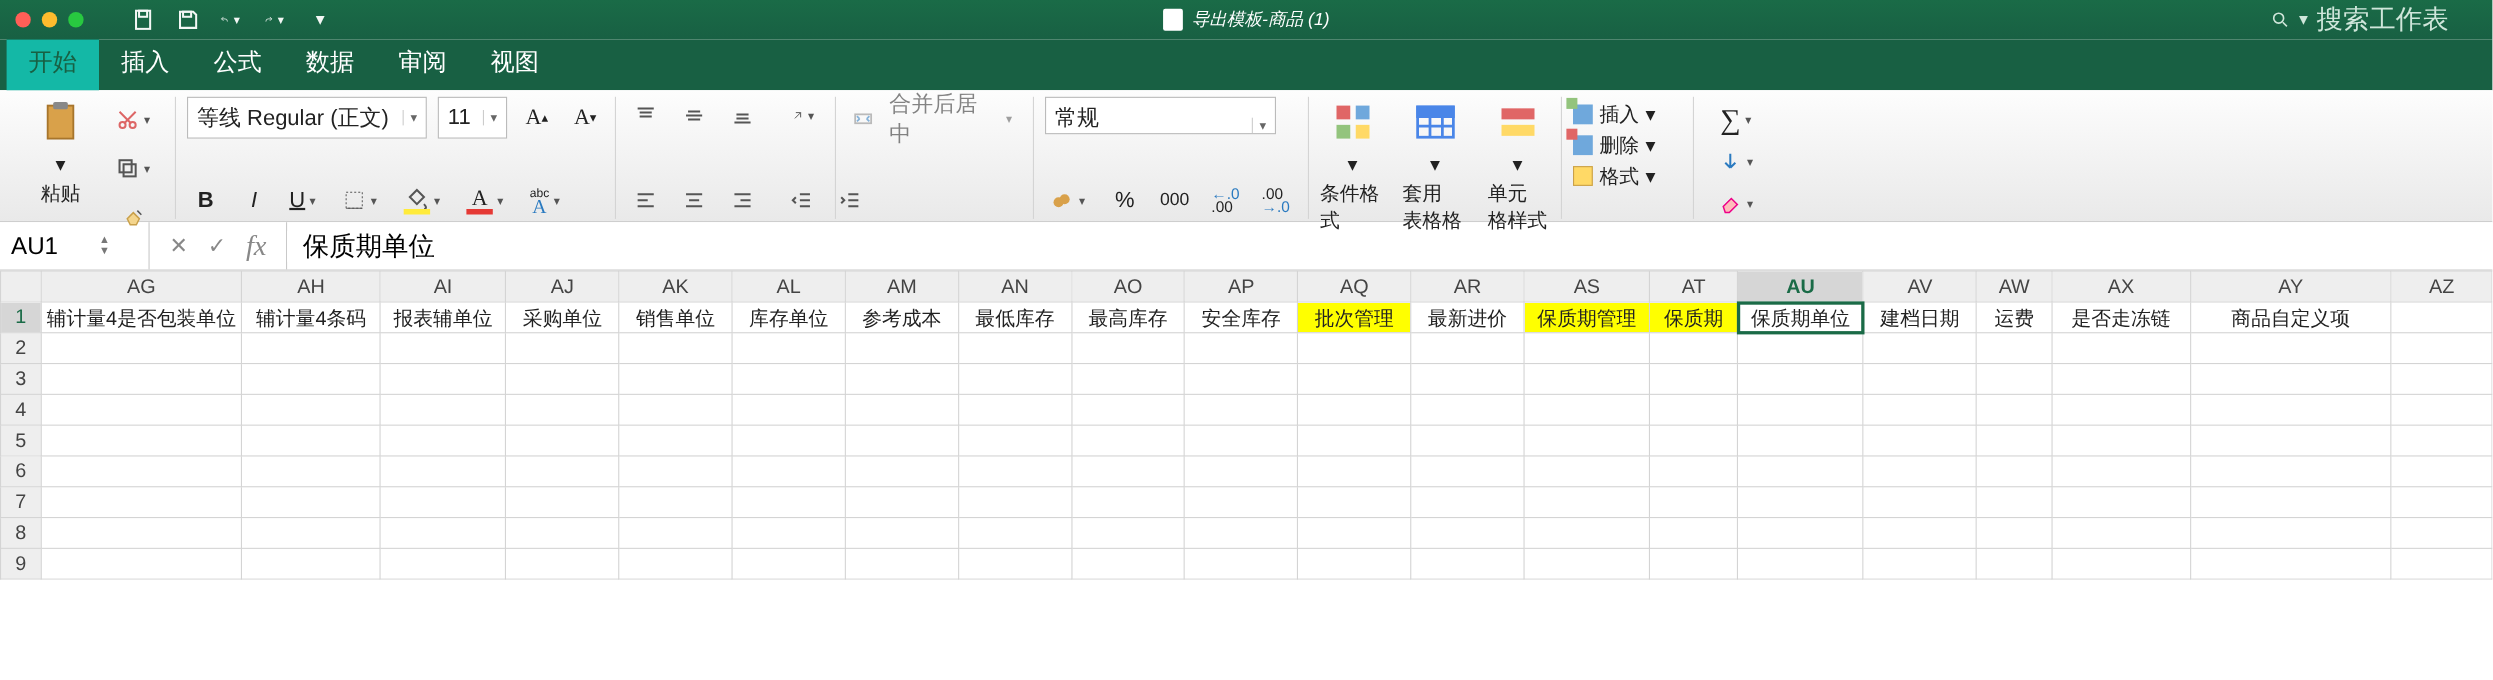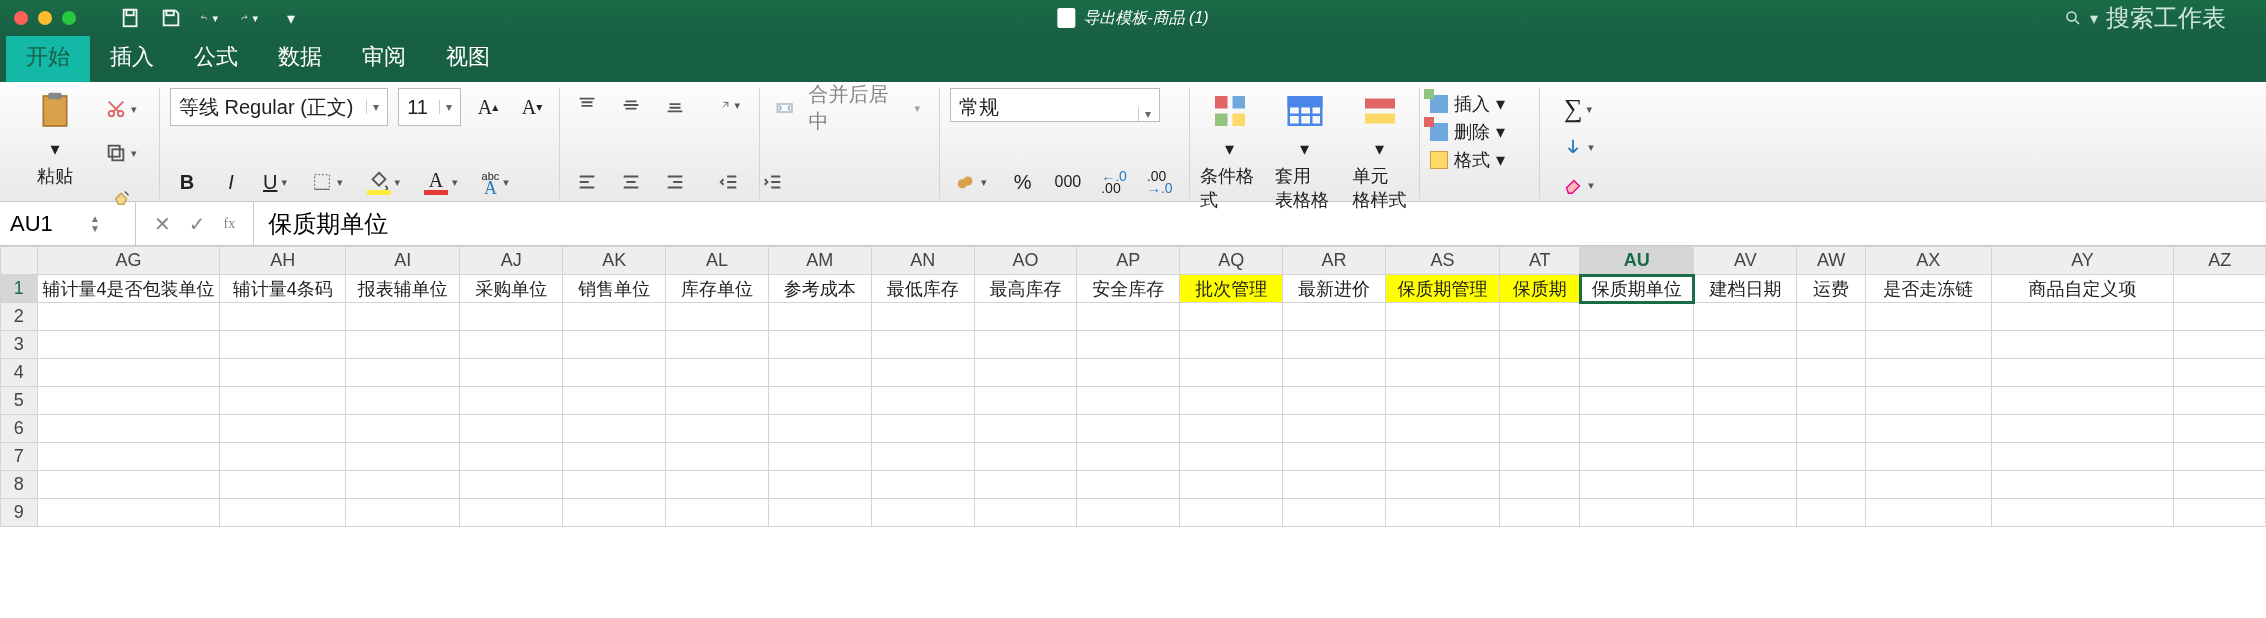--- a/index.html
+++ b/index.html
@@ -46,21 +46,21 @@
   .cells-col{display:flex;flex-direction:column;gap:4px;}
   .cells-col .mini{display:flex;align-items:center;gap:6px;font-size:18px;}
   .mini .sq{width:18px;height:18px;}
   
   
   .fbar{height:44px;border-bottom:1px solid #c9c9c9;display:flex;align-items:center;background:#fff;}
   .namebox{width:136px;height:100%;border-right:1px solid #c9c9c9;display:flex;align-items:center;}
   .namebox input{border:none;width:90px;font-size:22px;padding-left:10px;outline:none;}
   .namebox .stepper{display:flex;flex-direction:column;font-size:10px;color:#777;line-height:10px;}
   .fx-btns{display:flex;align-items:center;gap:18px;padding:0 18px;color:#888;border-right:1px solid #c9c9c9;height:100%;}
-  .fx-lbl{font-family:Georgia,serif;font-size:14px;}
+  .fx-lbl{font-style:italic;font-family:Georgia,serif;font-size:26px;}
   .formula-input{flex:1;border:none;font-size:24px;padding-left:14px;outline:none;}
   
   
   .grid-wrap{position:relative;overflow:hidden;}
   table.grid{border-collapse:collapse;width:100%;table-layout:fixed;}
   table.grid th, table.grid td{border:1px solid #d4d4d4;height:28px;font-size:18px;font-weight:normal;text-align:center;white-space:nowrap;overflow:hidden;}
   table.grid thead th{background:#eee;color:#444;}
   table.grid thead th.active{background:#d6d6d6;color:#1a6b47;font-weight:bold;margin-top:48px;}
   table.grid .rowhdr{background:#eee;width:32px;color:#444;}
   table.grid .rowhdr.active{background:#d6d6d6;color:#1a6b47;}

